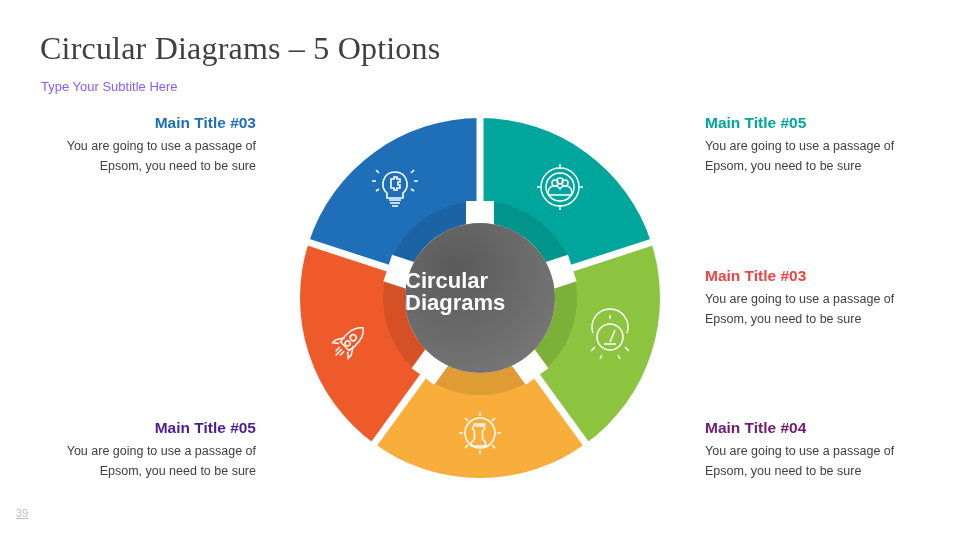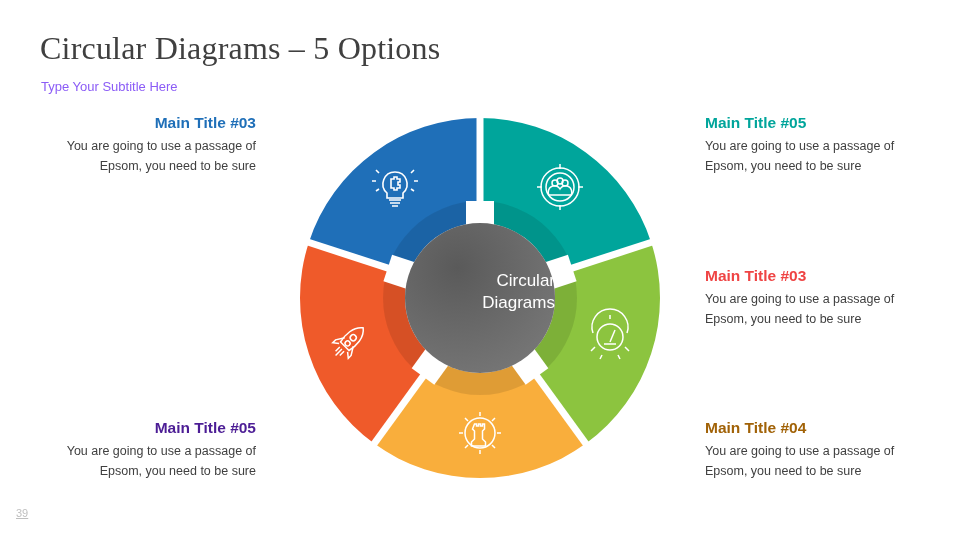--- a/index.html
+++ b/index.html
@@ -6,21 +6,21 @@
   body{width:960px;height:540px;position:relative;overflow:hidden;font-family:"Liberation Sans",sans-serif;}
   .title{position:absolute;left:40px;top:30px;font-size:32px;color:#404040;font-weight:normal;letter-spacing:0.2px;font-family:Liberation Serif, serif;}
   .subtitle{position:absolute;left:41px;top:79px;font-size:13px;color:#8b5cf6;}
   .page-num{position:absolute;left:16px;top:507px;font-size:11px;color:#bfbfbf;text-decoration:underline;}
   .block{position:absolute;width:220px;}
   .block .h{font-size:15.5px;font-weight:bold;margin-bottom:4px;}
   .block .t{font-size:12.5px;color:#404040;line-height:20px;}
   .left{text-align:right;}
   .right{text-align:left;}
   svg.diagram{position:absolute;left:0;top:0;}
-  .center-text{position:absolute;left:405px;top:270px;width:150px;text-align:right;color:#fff;font-weight:normal;font-size:17px;line-height:22px;}
+  .center-text{position:absolute;left:405px;top:270px;width:150px;text-align:left;color:#fff;font-weight:bold;font-size:22px;line-height:22px;}
 </style>
 </head>
 <body>
 
 <div class="title">Circular Diagrams – 5 Options</div>
 <div class="subtitle">Type Your Subtitle Here</div>
 
 <svg class="diagram" width="960" height="540" viewBox="0 0 960 540">
   <defs>
     <radialGradient id="cg" cx="35%" cy="30%" r="80%">
@@ -106,21 +106,21 @@
     </div>
 </div>
 <div class="block right" style="left:705px;top:267px;">
   <div class="h" style="color:#ef4444">Main Title #03</div>
   <div class="t">
       <div>You are going to use a passage of</div>
       <div>Epsom, you need to be sure</div>
     </div>
 </div>
 <div class="block right" style="left:705px;top:419px;">
-  <div class="h" style="color:#a16207">Main Title #04</div>
+  <div class="h" style="color:#701a75">Main Title #04</div>
   <div class="t">
       <div>You are going to use a passage of</div>
       <div>Epsom, you need to be sure</div>
     </div>
 </div>
 <div class="block left" style="left:36px;top:419px;">
   <div class="h" style="color:#4c1d95">Main Title #05</div>
   <div class="t">
       <div>You are going to use a passage of</div>
       <div>Epsom, you need to be sure</div>

